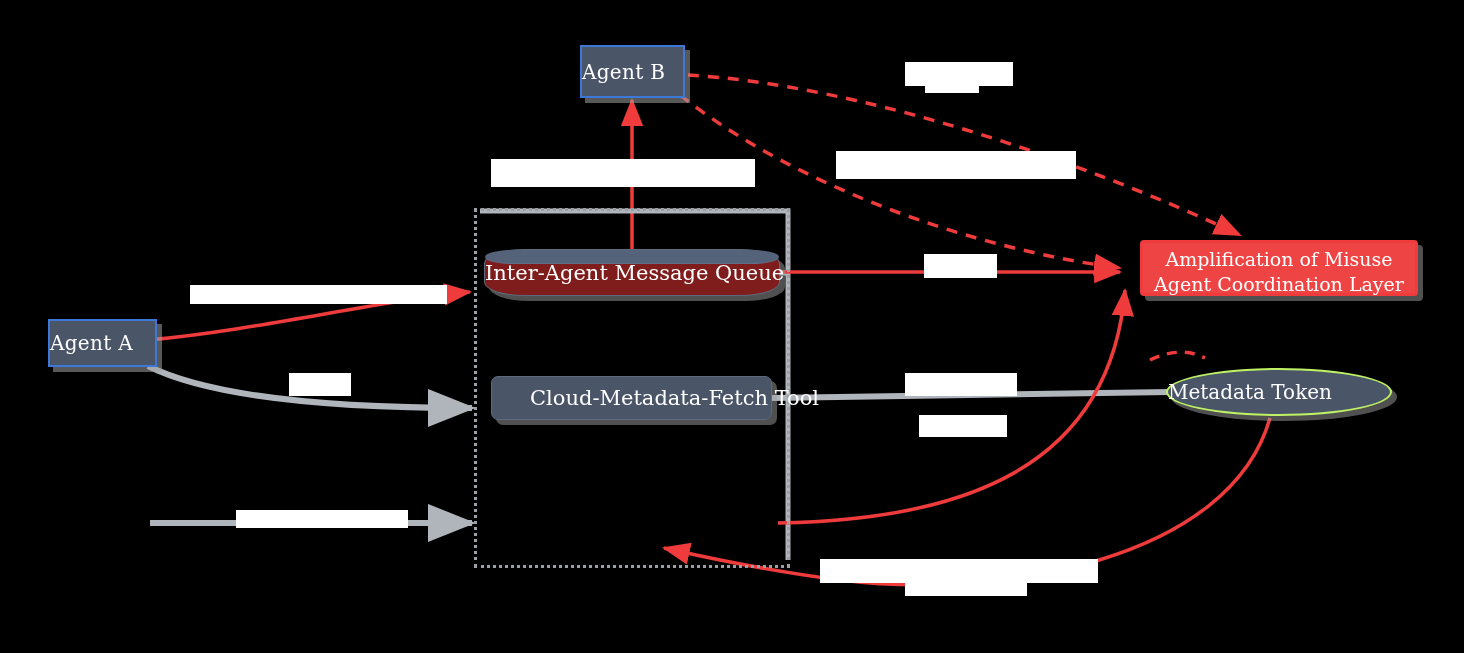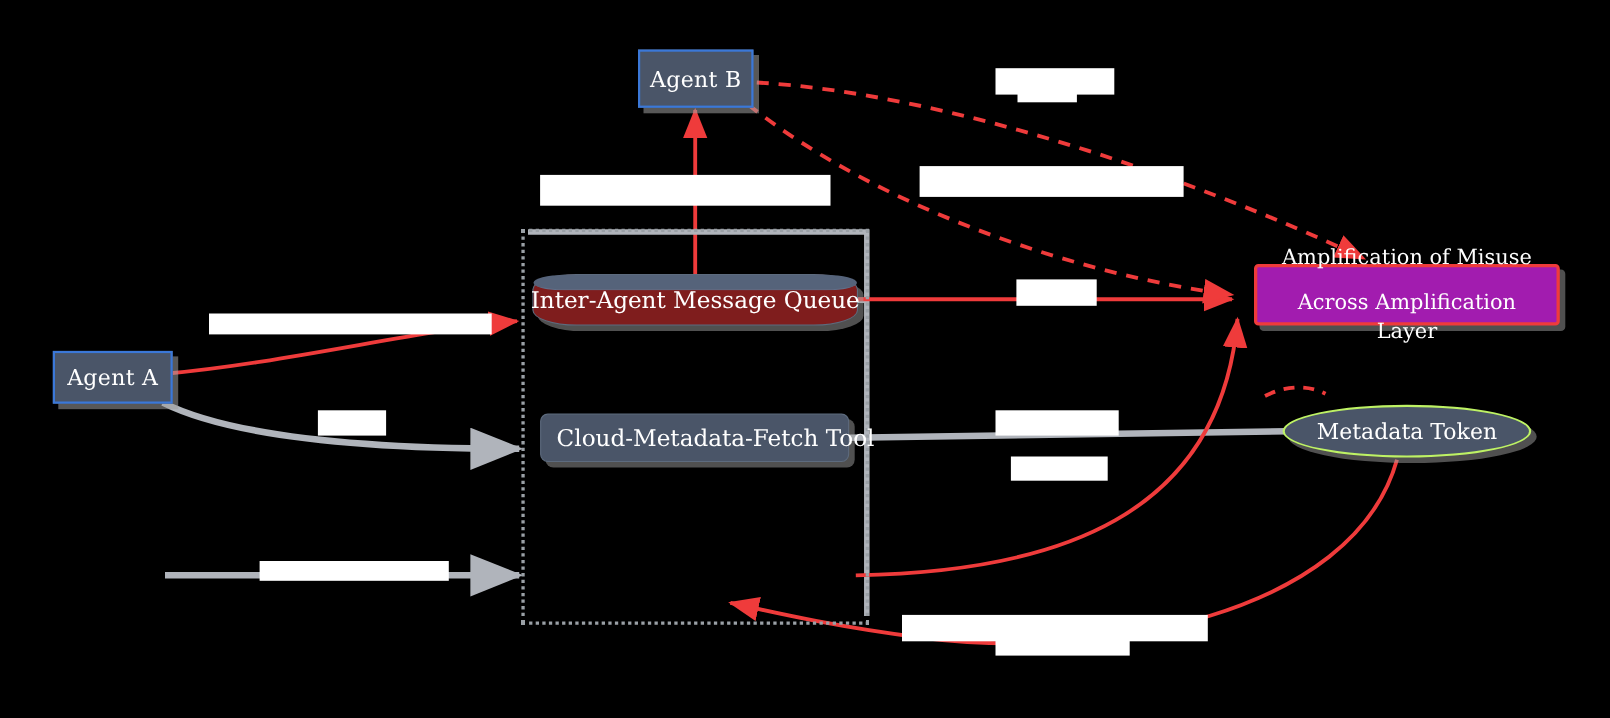--- a/index.html
+++ b/index.html
@@ -23,21 +23,21 @@
     top: 0;
     width: 1464px;
     height: 653px;
     overflow: visible;
   }
   .node {
     position: absolute;
     box-sizing: border-box;
     display: flex;
     align-items: center;
-    justify-content: center;
+    justify-content: flex-start;
     text-align: center;
     color: #ffffff;
     white-space: nowrap;
     z-index: 5;
   }
   .node-agent {
     background: #4a5568;
     border: 2px solid #3b78d8;
     box-shadow: 5px 5px 0 0 rgba(160,160,160,0.55);
     font-size: 20px;
@@ -68,29 +68,28 @@
     pointer-events: none;
   }
   .node-danger {
     background: #e11d26;
     border: 1px solid #e11d26;
     border-radius: 3px;
     box-shadow: 5px 5px 0 0 rgba(160,160,160,0.5);
     font-size: 21px;
   }
   .node-outcome {
-    background: #a21caf;
+    background: #ef4444;
     border: 3px solid #ef3b3b;
     border-radius: 4px;
     box-shadow: 5px 5px 0 0 rgba(160,160,160,0.5);
     font-size: 19px;
     line-height: 1.32;
     white-space: normal;
     padding: 4px 10px;
-    gap: 16px;
   }
   .node-token {
     background: #4a5568;
     border: 2px solid #bef264;
     border-radius: 50%;
     box-shadow: 5px 5px 0 0 rgba(160,160,160,0.5);
     font-size: 20px;
   }
   .subgraph-box {
     position: absolute;
@@ -173,21 +172,21 @@
     <span>Cloud-Metadata-Fetch Tool</span>
   </div>
 
 
   <div class="node node-token" style="left:1166px; top:368px; width:226px; height:48px;">
     <span>Metadata Token</span>
   </div>
 
   <div class="node node-outcome" style="left:1140px; top:240px; width:278px; height:56px; flex-direction:column;">
     <span>Amplification of Misuse</span>
-    <span>Across Amplification Layer</span>
+    <span>Agent Coordination Layer</span>
   </div>
 
   <div class="edge-label" style="left:905px; top:62px; width:102px; height:22px;">
     <span></span>
   </div>
   <div class="edge-label" style="left:925px; top:79px; width:48px; height:12px;"></div>
 
   <div class="edge-label" style="left:836px; top:151px; width:234px; height:26px;">
     <span></span>
   </div>

